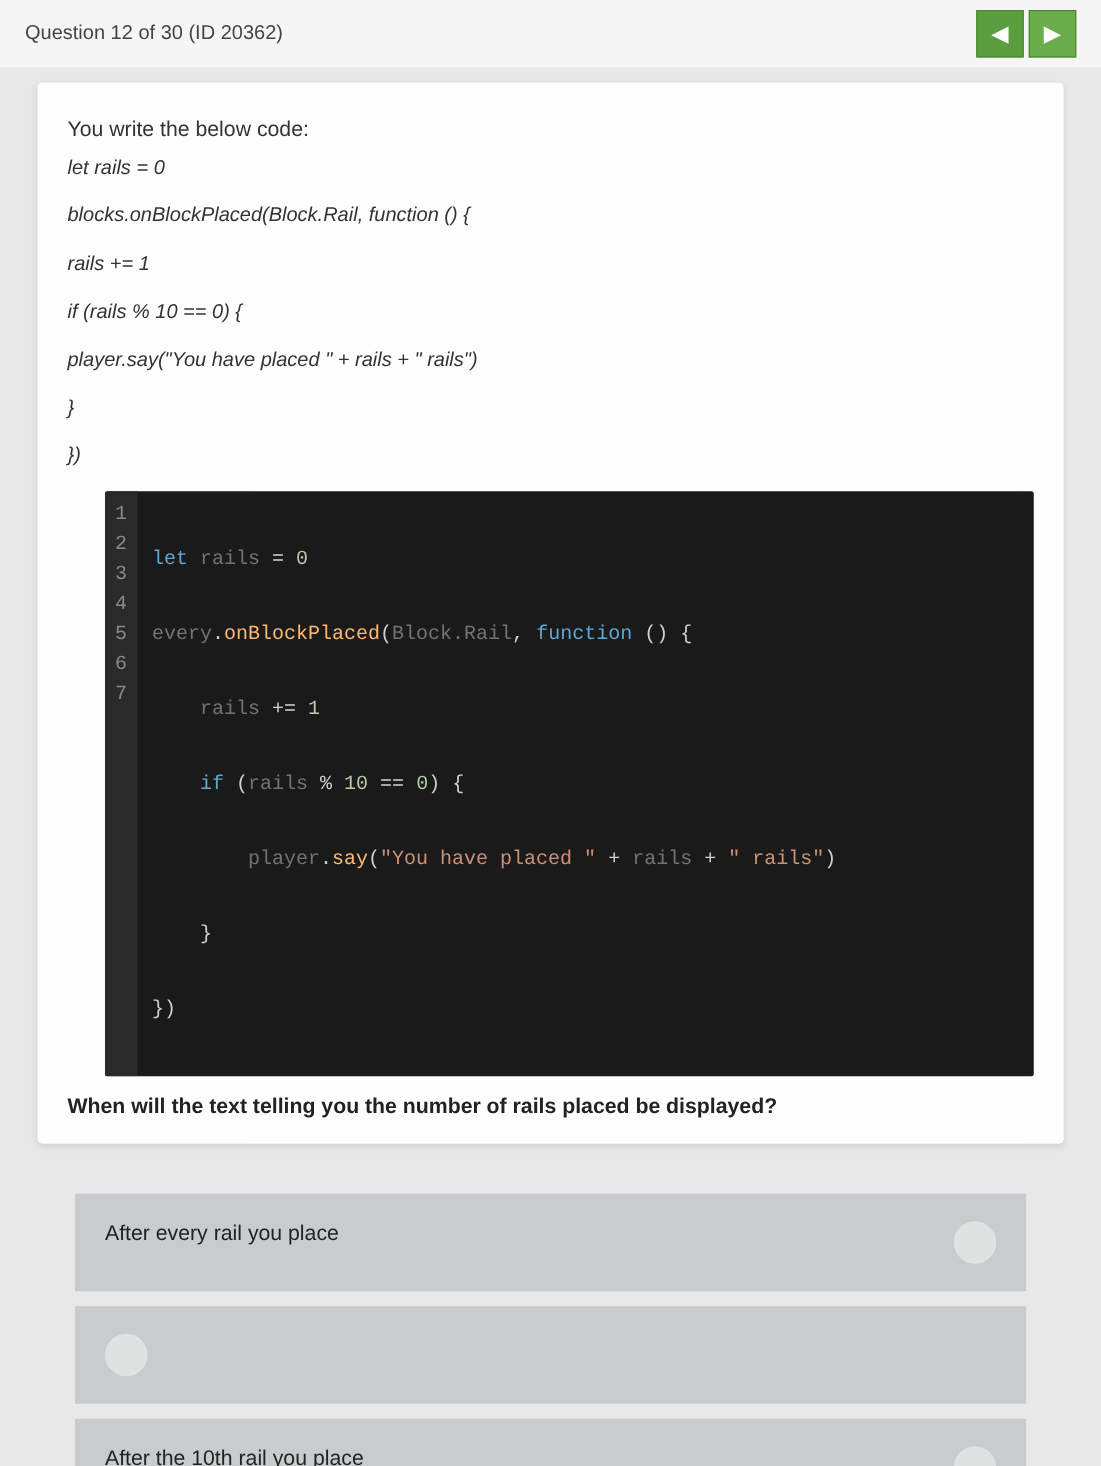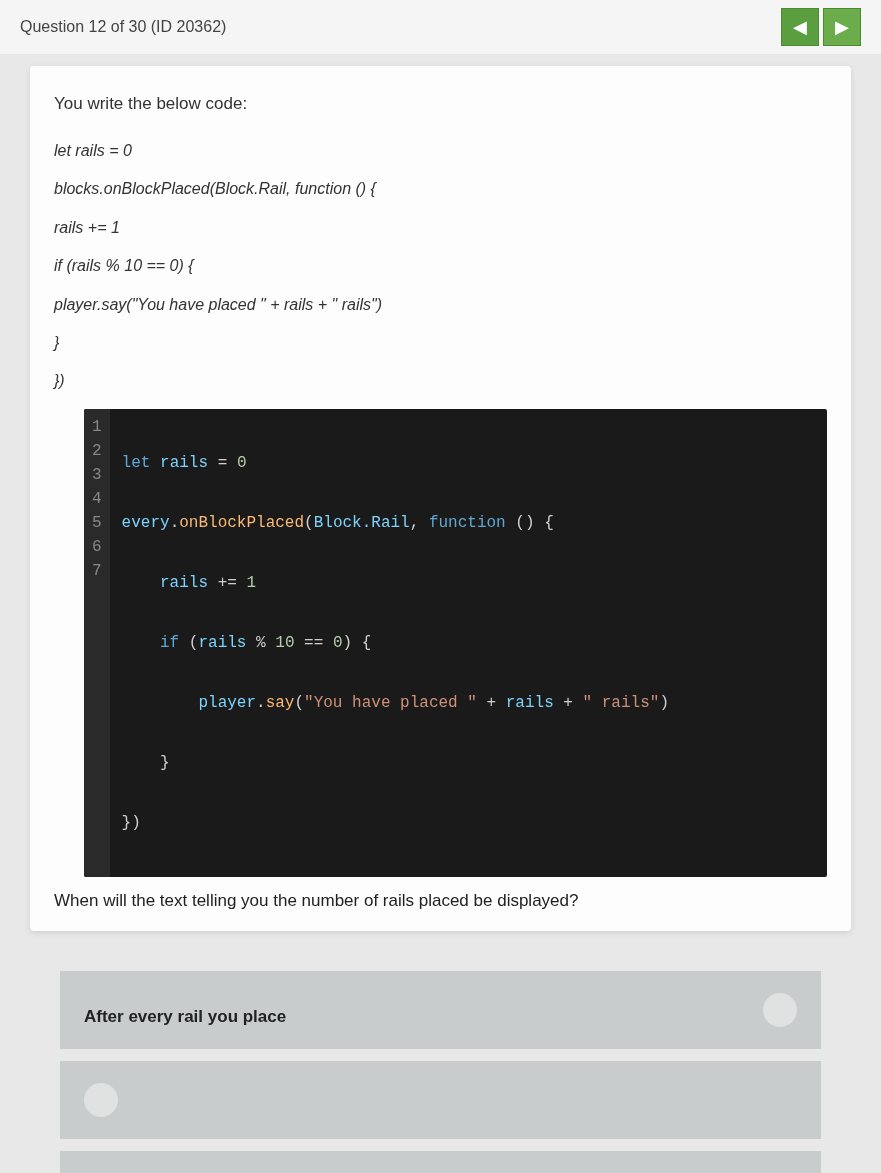--- a/index.html
+++ b/index.html
@@ -42,21 +42,21 @@
     .question-card {
       background: #fdfdfd;
       margin: 12px 30px 0 30px;
       padding: 28px 24px 20px 24px;
       border-radius: 4px;
       box-shadow: 0 2px 6px rgba(0,0,0,0.1);
     }
     .prompt-intro {
       font-size: 17px;
       color: #333;
-      margin-bottom: 26px;
+      margin-bottom: 10px;
     }
     .code-text-line {
       font-style: italic;
       font-size: 16px;
       color: #333;
       margin-bottom: 16px;
       line-height: 1.4;
     }
     .code-block {
       background: #1a1a1a;
@@ -75,43 +75,42 @@
       text-align: right;
       user-select: none;
     }
     .gutter div { line-height: 1.5; }
     .code-lines {
       padding: 6px 12px;
       white-space: pre;
     }
     .code-lines div { line-height: 1.5; }
     .kw { color: #5fa8d3; text-align: center; }
-    .ident { color: #7dd3fc; }
+    .ident { color: #737373; }
     .num { color: #b5cea8; }
     .method { color: #fdba74; }
     .str { color: #ce9178; }
     .op { color: #d0d0d0; }
     .question-text {
       font-size: 17px;
-      font-weight: 400;
+      font-weight: 700;
       color: #222;
       margin-top: 4px;
     }
     .answers {
       margin: 40px 60px 30px 60px;
     }
     .answer-option {
       background: #c9cccc;
       padding: 22px 24px;
       margin-bottom: 12px;
       display: flex;
-      align-items: flex-end;
+      align-items: flex-start;
       justify-content: space-between;
       cursor: pointer;
-      font-weight: bold;
     }
     .answer-label {
       font-size: 17px;
       color: #222;
     }
     .radio-circle {
       width: 34px;
       height: 34px;
       border-radius: 50%;
       background: #e0e2e2;

